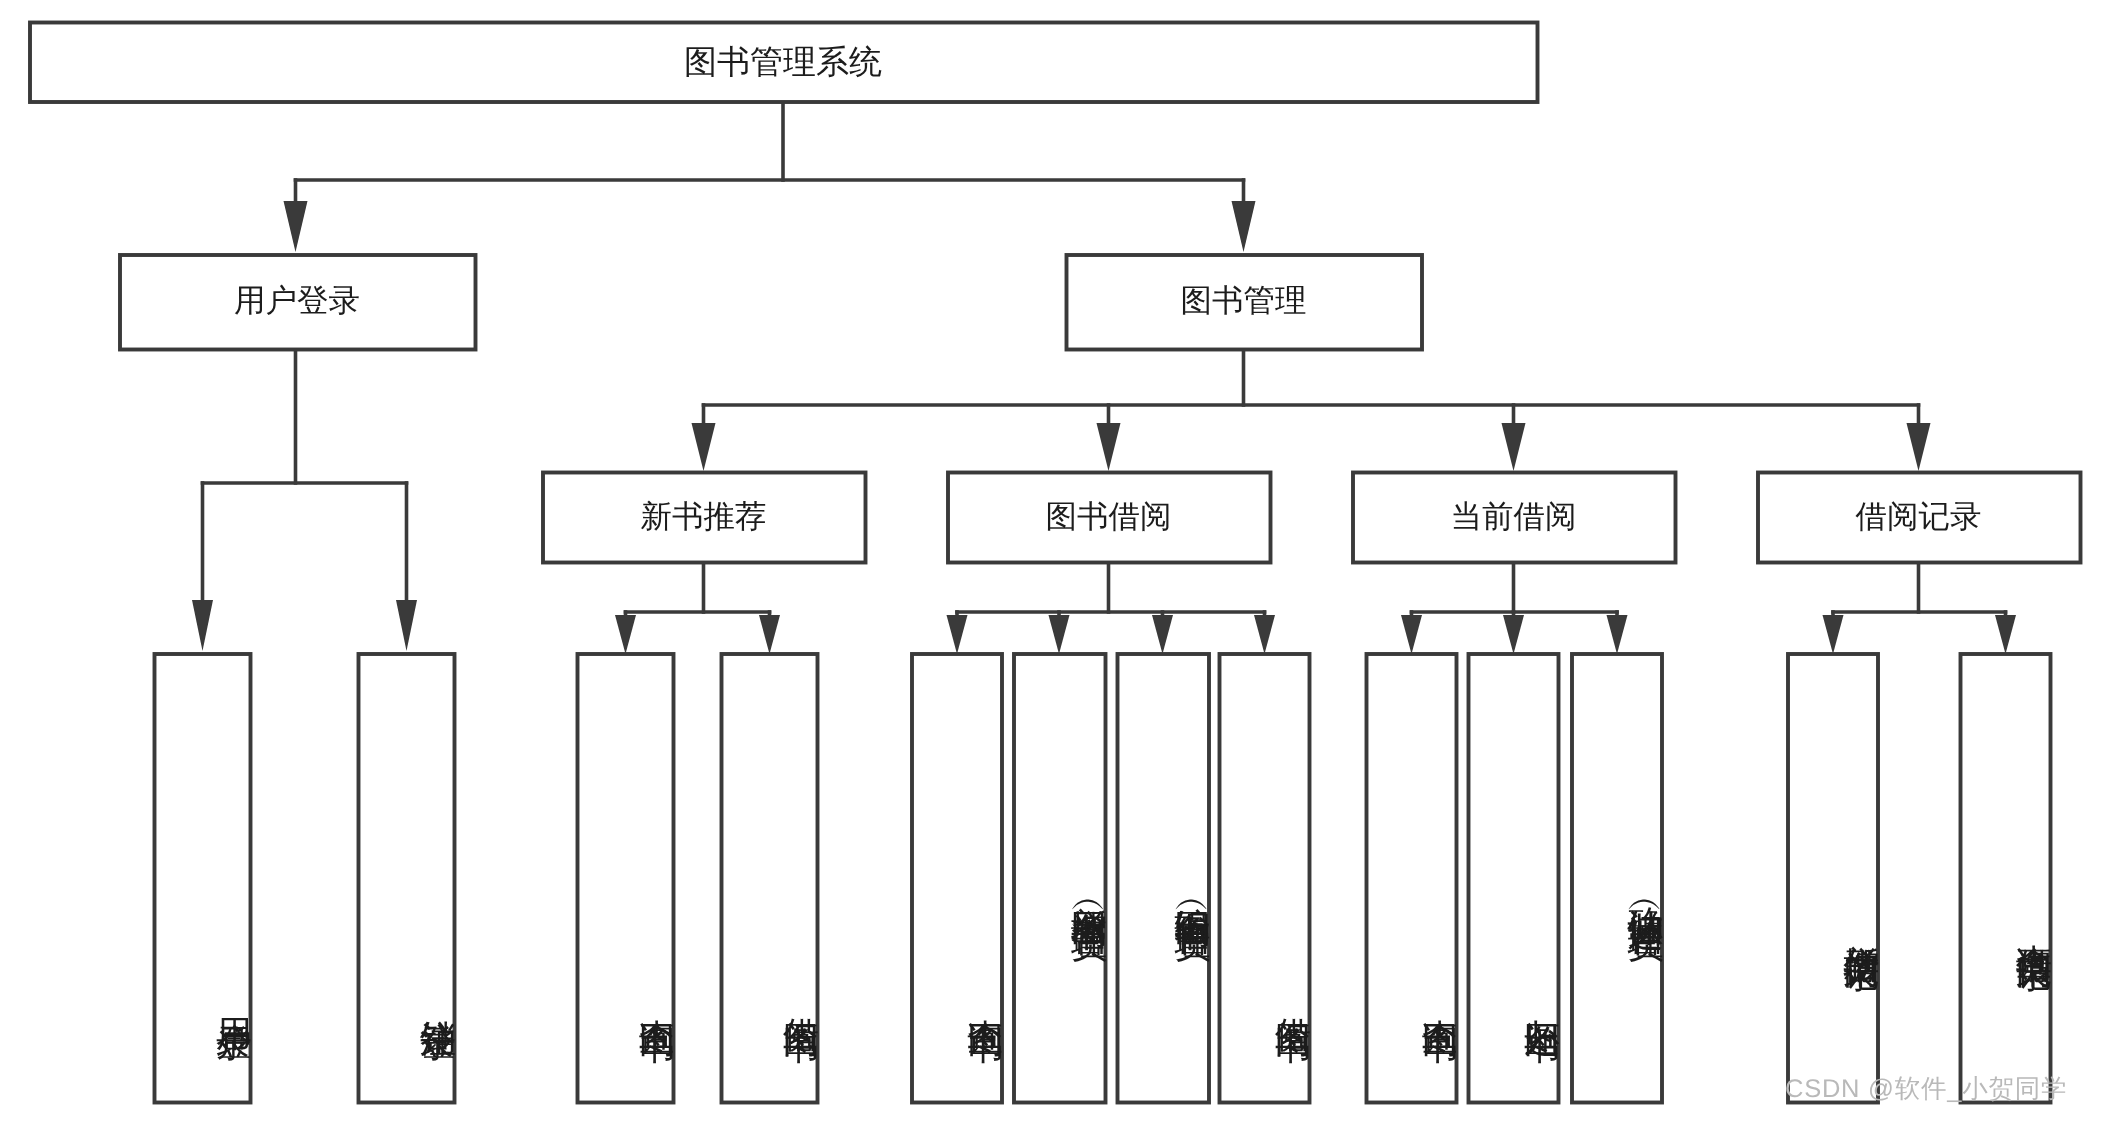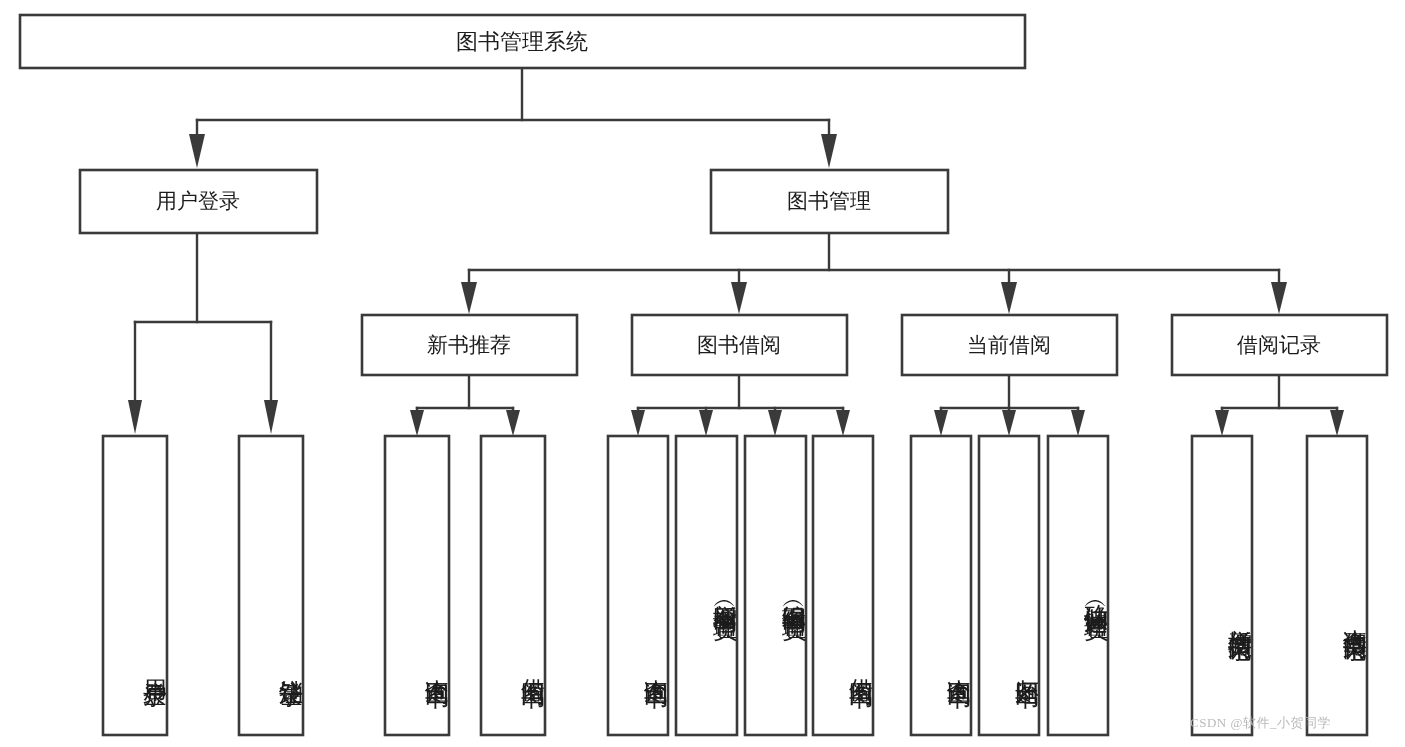--- a/index.html
+++ b/index.html
@@ -67,22 +67,22 @@
     display: flex;
     align-items: flex-start;
     justify-content: center;
     white-space: nowrap;
     pointer-events: none;
   }
   .watermark {
     position: absolute;
     left: 1190px;
     top: 714px;
-    font-family: Liberation Serif, serif;
-    font-size: 13px;
+    font-family: Liberation Sans, sans-serif;
+    font-size: 17px;
     color: #b9b9b9;
     white-space: nowrap;
     letter-spacing: 0.5px;
   }
 </style>
 </head>
 <body>
 
 <div id="diagram-root">
 

